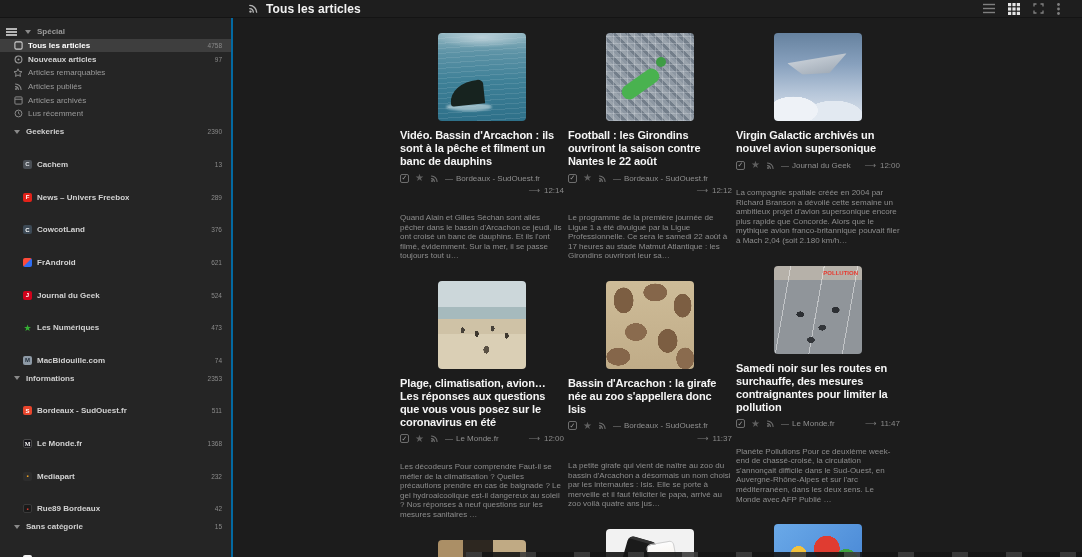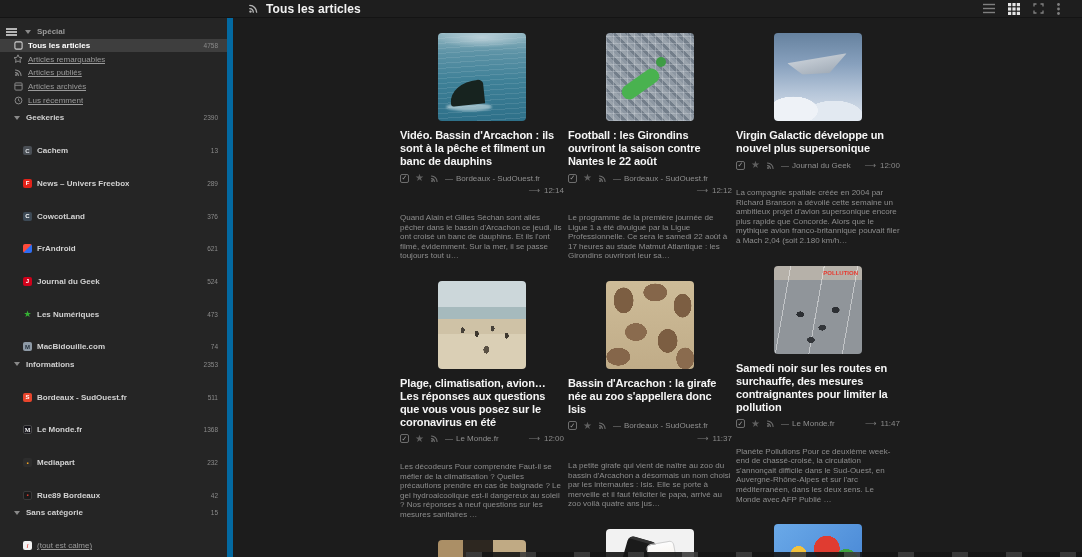--- a/index.html
+++ b/index.html
@@ -11,29 +11,29 @@
   .header { height:18px; flex:0 0 18px; background:#1e1e1e; border-bottom:1px solid #141414;
     display:flex; align-items:center; padding-left:248px; padding-right:22px; }
   .header .rss-ic { margin-right:7px; display:inline-flex; }
   .header h1 { font-size:12px; font-weight:bold; color:#f2f2f2; letter-spacing:.1px; white-space:nowrap; }
   .view-icons { margin-left:auto; display:flex; gap:13px; align-items:center; }
   .vico { display:inline-flex; opacity:.55; cursor:pointer; }
   .vico.active { opacity:1; }
 
   
   .body { flex:1; display:flex; min-height:0; }
-  .sidebar { width:233px; flex:0 0 233px; background:#252525; border-right:6px solid #0369a1;
+  .sidebar { width:233px; flex:0 0 233px; background:#252525; border-right:2px solid #0369a1;
     padding-top:5px; font-size:8px; color:#c9c9c9; overflow:hidden; }
   .content { flex:1; background:#1c1c1c; position:relative; overflow:hidden;
     padding:15px 12px 0 167px; display:flex; gap:4px; }
 
   
   .srow { display:flex; align-items:center; height:13.7px; padding:0 9px 0 5px; cursor:pointer; white-space:nowrap; }
   .srow .lbl { font-weight:bold; color:#d2d2d2; overflow:hidden; text-overflow:ellipsis; }
-  .srow.dim .lbl { font-weight:normal; color:#9a9a9a;text-decoration:underline; }
+  .srow.dim .lbl { font-weight:normal; color:#9a9a9a; }
   .srow .cnt { margin-left:auto; font-size:6.5px; color:#8a8a8a; padding-left:6px; }
   .srow.sel { background:#3e3e3e; }
   .srow.sel .lbl { color:#ffffff; }
   .srow.cat { margin-top:4px; }
   .srow.cat .lbl { color:#cfcfcf; }
   .ind1 { padding-left:13px; }
   .ind2 { padding-left:23px;margin-top:19px; }
   .sic { display:inline-flex; width:10px; height:10px; margin-right:5px; align-items:center; justify-content:center; flex:0 0 10px; }
   .chev { width:8px; height:8px; margin-right:5px; position:relative; flex:0 0 8px; }
   .chev::before { content:""; position:absolute; left:1px; top:2px; border-left:3.5px solid transparent;
@@ -217,20 +217,30 @@
 
       <div class="srow sel ind1">
         <span class="sic">
             <svg width="9" height="9" viewBox="0 0 10 10">
               <rect x="1" y="1" width="8" height="8" rx="1.5" fill="none" stroke="#cfcfcf" stroke-width="1.2"></rect>
             </svg>
           </span>
         <span class="lbl">Tous les articles</span>
         <span class="cnt">4758</span>
       </div>
+      <div class="srow ind1">
+        <span class="sic">
+            <svg width="9" height="9" viewBox="0 0 10 10">
+              <circle cx="5" cy="5" r="3.8" fill="none" stroke="#9a9a9a" stroke-width="1.2"></circle>
+              <circle cx="5" cy="5" r="1.2" fill="#9a9a9a"></circle>
+            </svg>
+          </span>
+        <span class="lbl">Nouveaux articles</span>
+        <span class="cnt">97</span>
+      </div>
       <div class="srow ind1 dim">
         <span class="sic">
             <svg width="10" height="10" viewBox="0 0 10 10">
               <path d="M5 .8l1.2 2.6 2.8.3-2.1 1.9.6 2.8L5 7l-2.5 1.4.6-2.8L1 3.7l2.8-.3z" fill="none" stroke="#8a8a8a" stroke-width="1"></path>
             </svg>
           </span>
         <span class="lbl">Articles remarquables</span>
         <span class="cnt"></span>
       </div>
       <div class="srow ind1 dim">
@@ -446,21 +456,21 @@
         </article>
 
         <article class="card">
           <div class="thumb th-phones"></div>
         </article>
       </div>
 
       <div class="col">
         <article class="card">
           <div class="thumb th-jet"></div>
-          <h3>Virgin Galactic développe un nouvel plus supersonique</h3>
+          <h3>Virgin Galactic archivés un nouvel avion supersonique</h3>
           <div class="meta">
             <span class="cb"></span>
             <span class="mstar"></span>
             <span class="mrss">
                 <svg width="9" height="9" viewBox="0 0 12 12">
                   <path d="M2 6.2a4 4 0 0 1 3.8 3.8M2 2.6a7.6 7.6 0 0 1 7.4 7.4" fill="none" stroke="#6e6e6e" stroke-width="1.5" stroke-linecap="round"></path>
                   <circle cx="2.7" cy="9.4" r="1.3" fill="#6e6e6e"></circle>
                 </svg>
               </span>
             <span class="dash">—</span>

